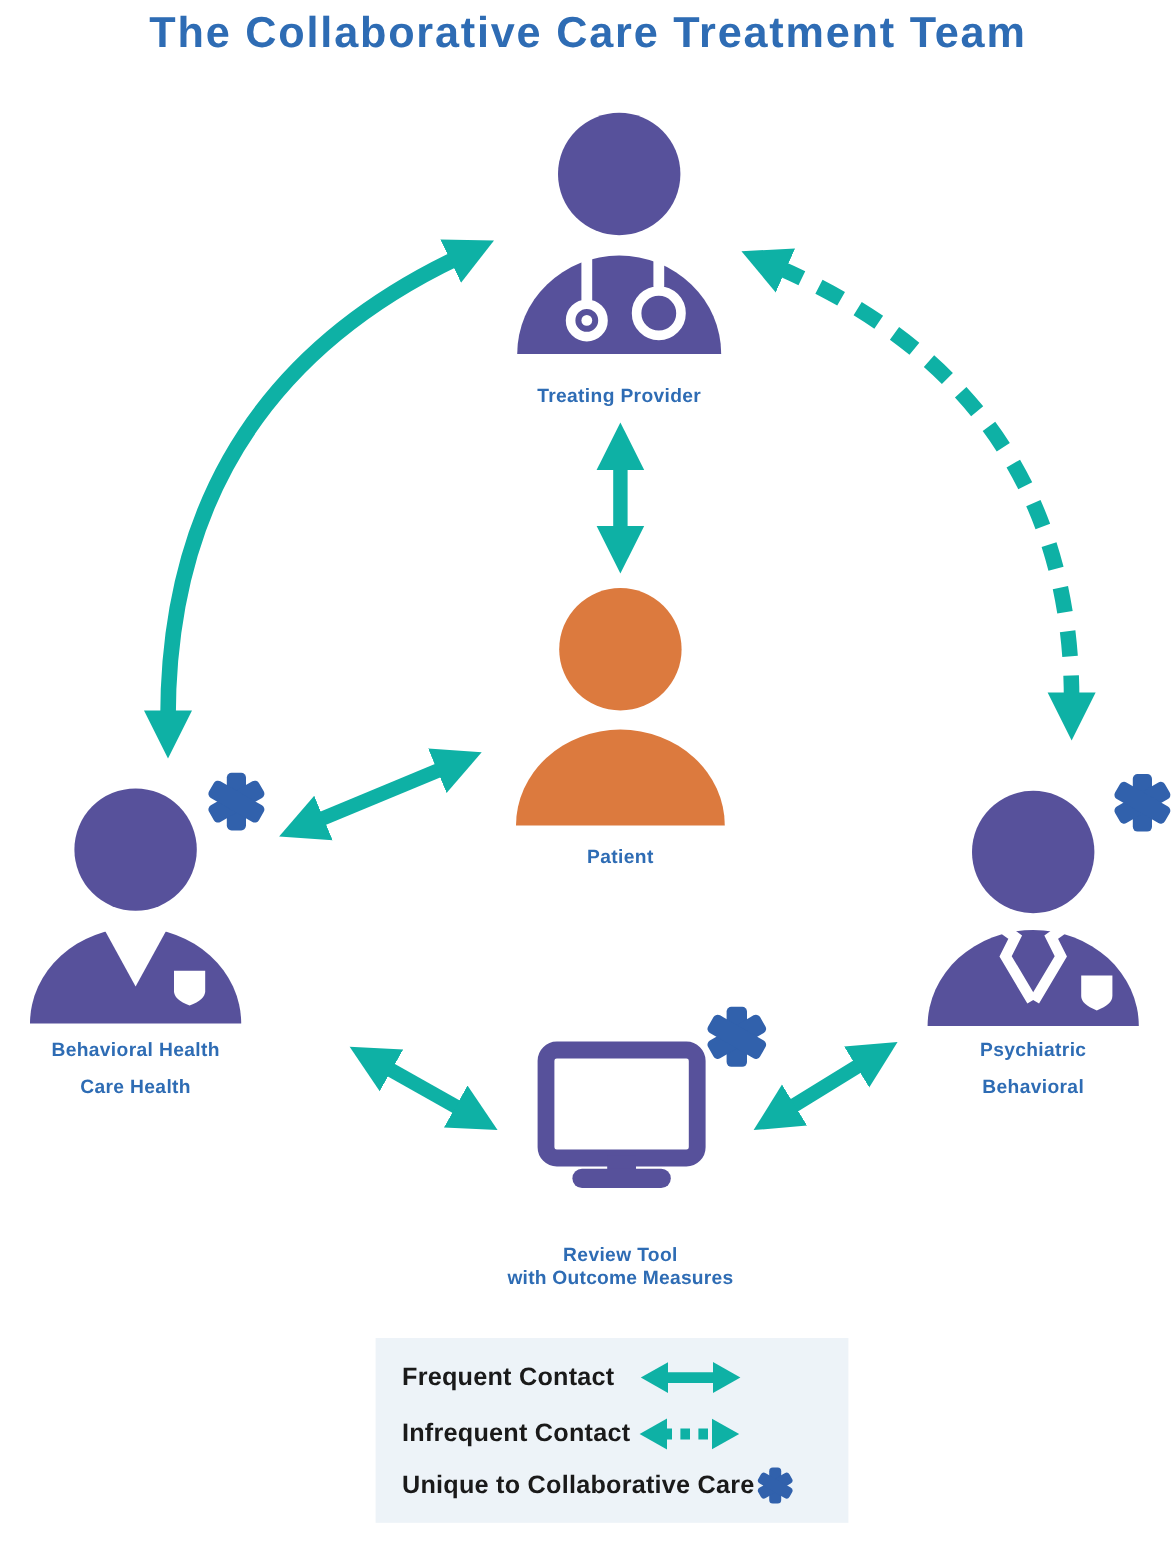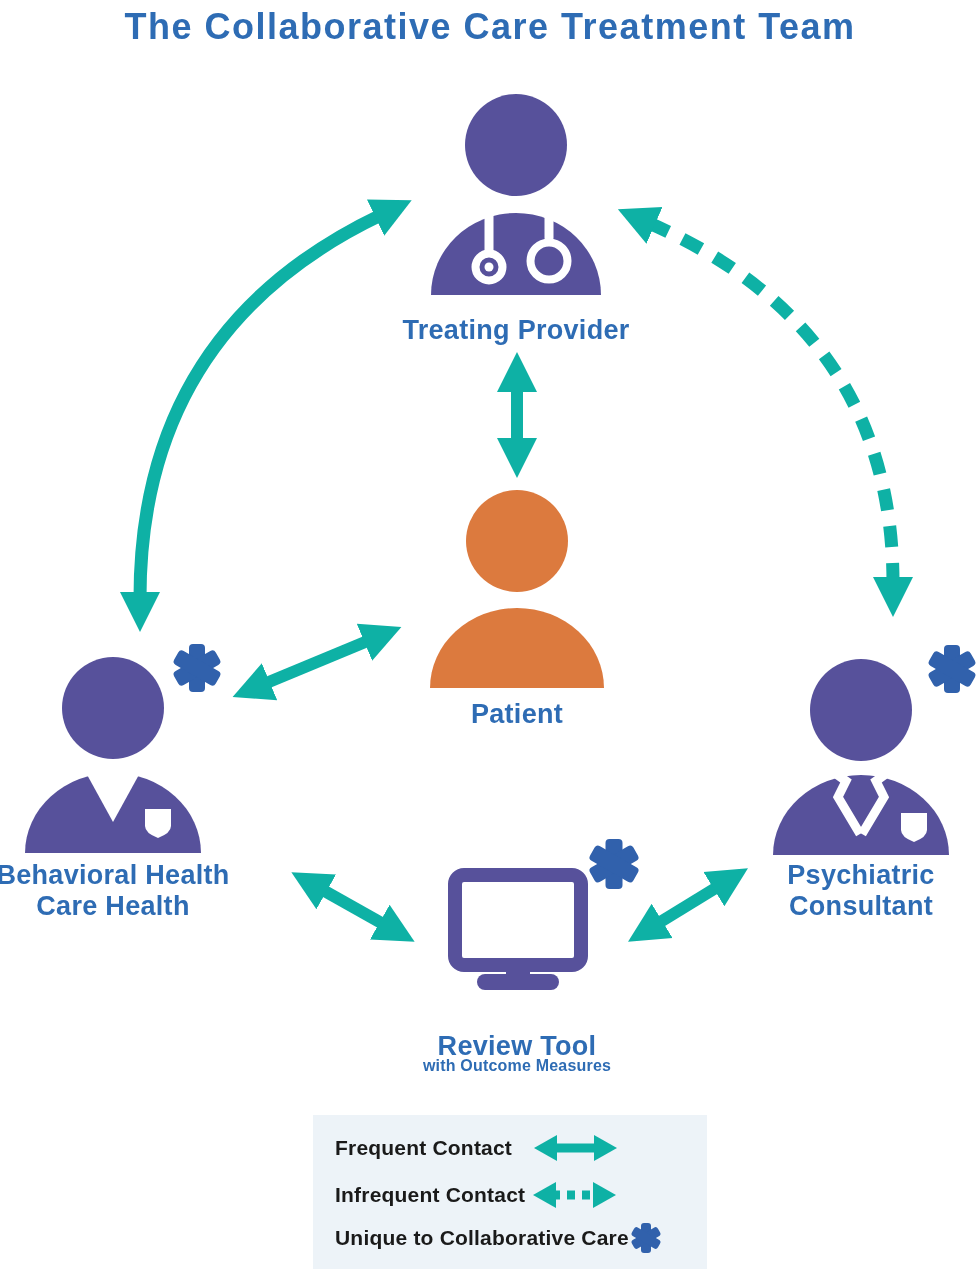--- a/index.html
+++ b/index.html
@@ -9,21 +9,21 @@
   }
   html,body{margin:0;padding:0;}
   body{background:var(--bg);font-family:"Liberation Sans", sans-serif;}
   #stage{position:relative;width:980px;height:1285px;background:var(--bg);overflow:hidden;}
   .abs{position:absolute;}
   .title{
     top:6px;left:0;width:980px;text-align:center;
     font-size:36px;font-weight:700;letter-spacing:1.5px;color:var(--label-blue);
   }
   .node-label{
-    text-align:center;font-size:27px;font-weight:700;color:var(--label-blue);
+    text-align:center;font-size:16px;font-weight:700;color:var(--label-blue);
     line-height:31px;letter-spacing:0.3px;
   }
   .node-sublabel{
     text-align:center;font-size:16px;font-weight:700;color:var(--label-blue);
     letter-spacing:0.2px;
   }
   .legend-box{
     left:313px;top:1115px;width:394px;height:154px;background:var(--legend-bg);
   }
   .legend-label{
@@ -148,21 +148,21 @@
 
   <div class="abs node-label textlayer" style="top:699px;left:417px;width:200px;">Patient</div>
 
   <div class="abs node-label textlayer" style="top:860px;left:-37px;width:300px;">
     <span>Behavioral Health</span><br>
     <span>Care Health</span>
   </div>
 
   <div class="abs node-label textlayer" style="top:860px;left:711px;width:300px;">
     <span>Psychiatric</span><br>
-    <span>Consultant</span>
+    <span>Behavioral</span>
   </div>
 
   <div class="abs node-label textlayer" style="top:1000px;left:367px;width:300px;">
     <br>
     <span>Review Tool</span>
   </div>
   <div class="abs node-sublabel textlayer" style="top:1057px;left:367px;width:300px;">with Outcome Measures</div>
 
   <div class="abs legend-label textlayer" style="top:1136px;left:335px;">Frequent Contact</div>
   <div class="abs legend-label textlayer" style="top:1183px;left:335px;">Infrequent Contact</div>

